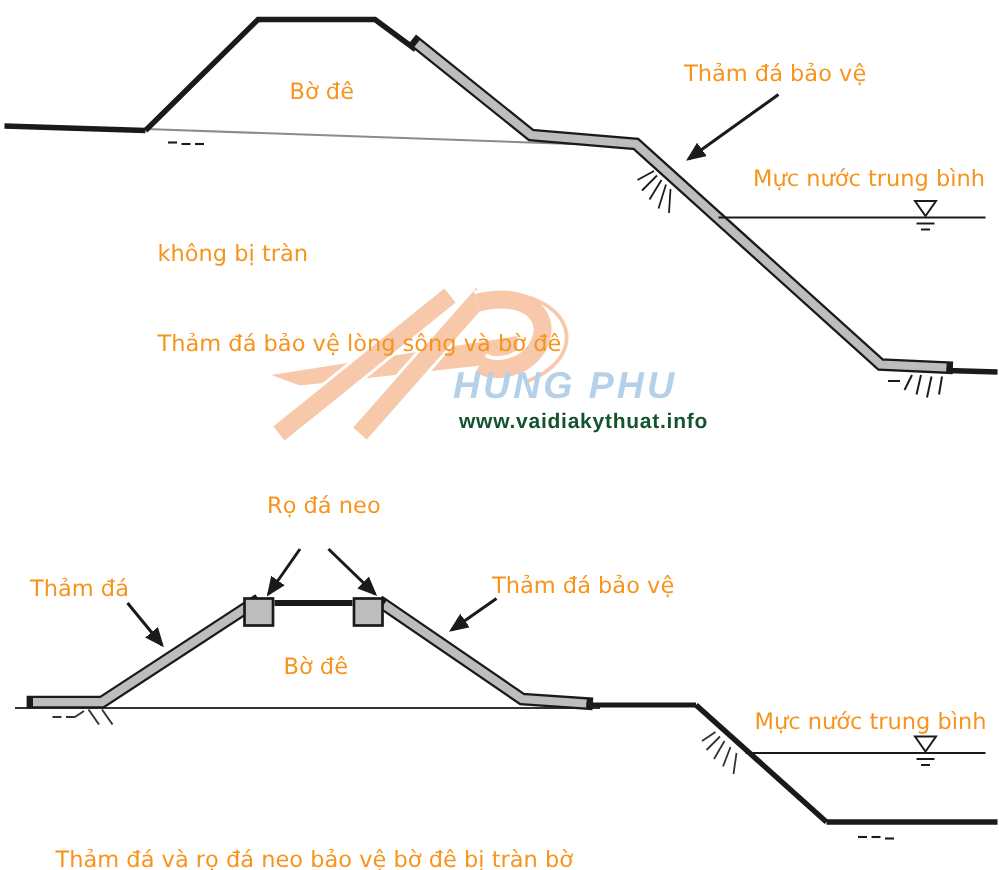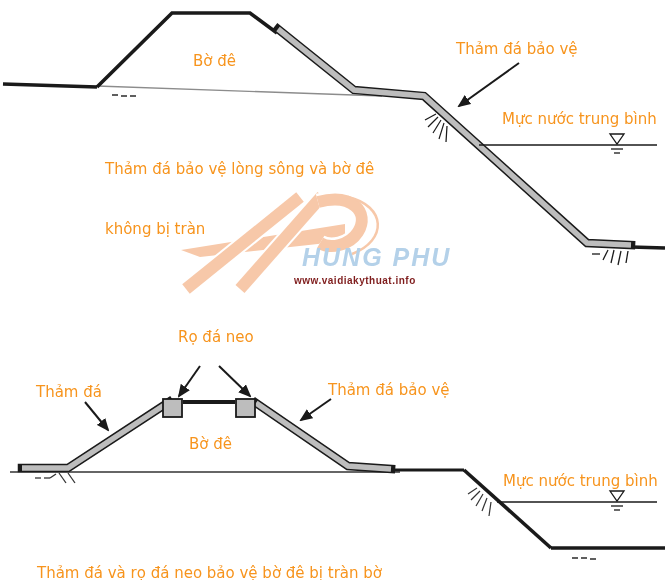--- a/index.html
+++ b/index.html
@@ -17,24 +17,24 @@
   }
   #linework,#logo-art{position:absolute;left:0;top:0;}
   #watermark{position:absolute;left:0;top:0;width:666px;height:500px;}
   .brand-text{
     position:absolute;left:302px;top:244px;
     font-family:"Liberation Sans","DejaVu Sans",sans-serif;
     font-weight:bold;font-style:italic;font-size:25px;line-height:26px;
     color:#B4D1E9;letter-spacing:2px;white-space:pre;
   }
   .site-text{
-    position:absolute;left:294px;top:273px;
+    position:absolute;left:306px;top:273px;
     font-family:"Liberation Sans","DejaVu Sans",sans-serif;
-    font-weight:bold;font-size:10px;line-height:15px;
-    color:#7f1d1d;letter-spacing:0.5px;white-space:pre;
+    font-weight:bold;font-size:14px;line-height:15px;
+    color:#14532d;letter-spacing:0.5px;white-space:pre;
   }
 </style>
 </head>
 <body>
 
 <div id="stage">
 
   <div id="watermark">
     <svg id="logo-art" width="666" height="580" viewBox="0 0 666 580">
       <g>
@@ -147,26 +147,26 @@
         <line x1="581" y1="558" x2="587" y2="558"></line>
         <line x1="590" y1="559" x2="596" y2="559"></line>
       </g>
     </g>
   </svg>
 
   <div class="lbl" style="left:193px;top:52px">Bờ đê</div>
   <div class="lbl" style="left:456px;top:40px">Thảm đá bảo vệ</div>
   <div class="lbl" style="left:502px;top:110px">Mực nước trung bình</div>
   <div class="caption" style="left:105px;top:119px">
+    <div>không bị tràn</div>
     <div>Thảm đá bảo vệ lòng sông và bờ đê</div>
-    <div>không bị tràn</div>
   </div>
 
   <div class="lbl" style="left:178px;top:328px">Rọ đá neo</div>
-  <div class="lbl" style="left:36px;top:383px">Thảm đá</div>
+  <div class="lbl" style="left:20px;top:383px">Thảm đá</div>
   <div class="lbl" style="left:328px;top:381px">Thảm đá bảo vệ</div>
   <div class="lbl" style="left:189px;top:435px">Bờ đê</div>
   <div class="lbl" style="left:503px;top:472px">Mực nước trung bình</div>
   <div class="caption" style="left:37px;top:521px;line-height:21px">
     <div>Thảm đá và rọ đá neo bảo vệ bờ đê bị tràn bờ</div>
     
   </div>
 
 </div>
 

